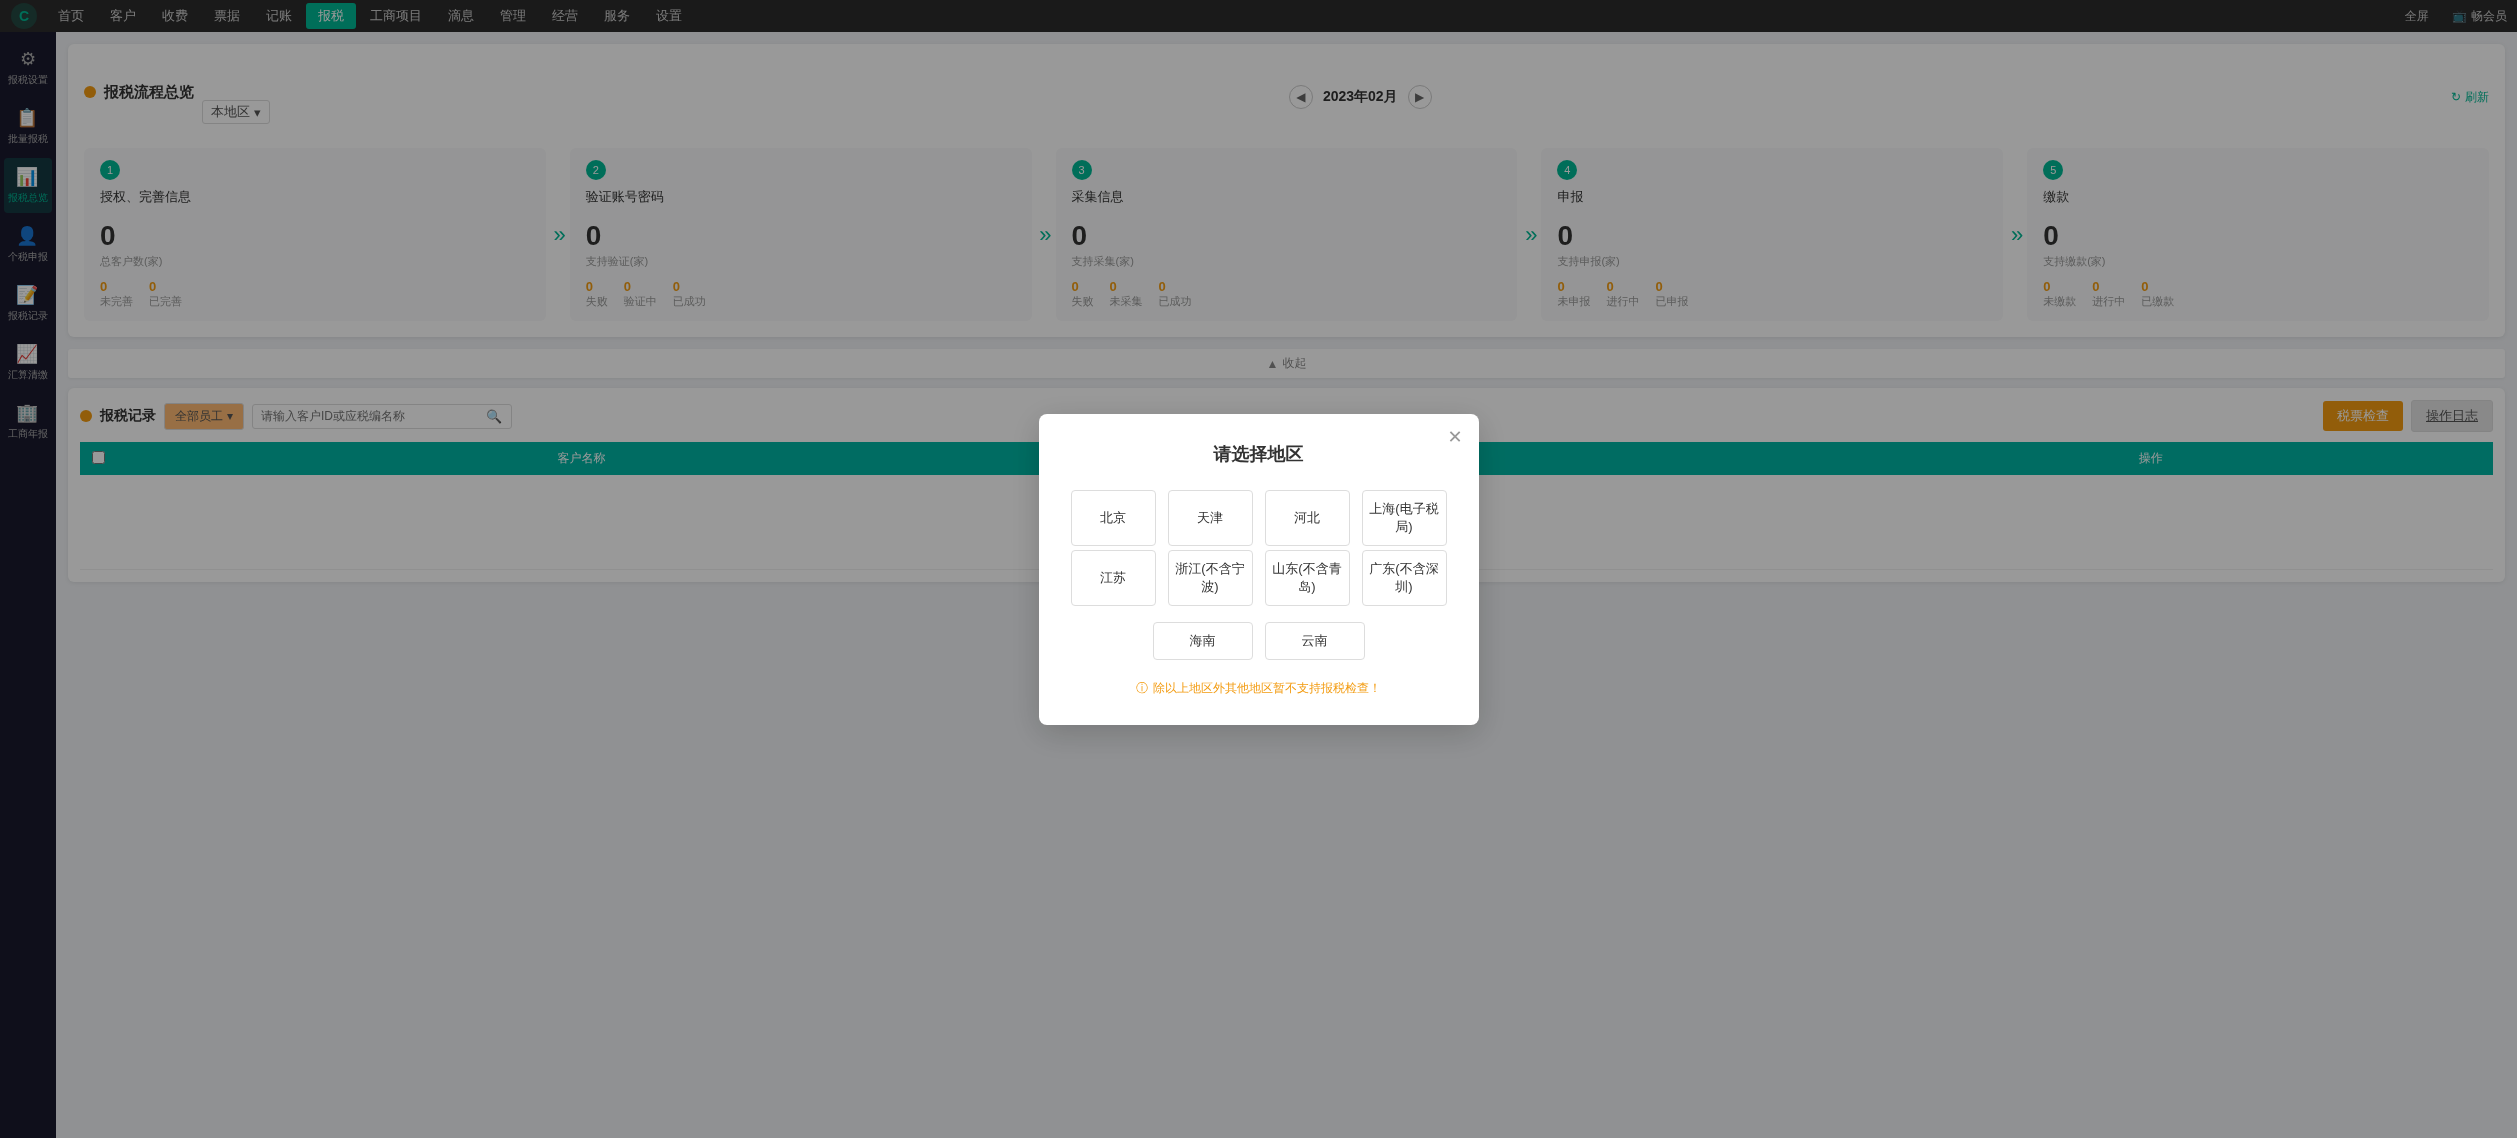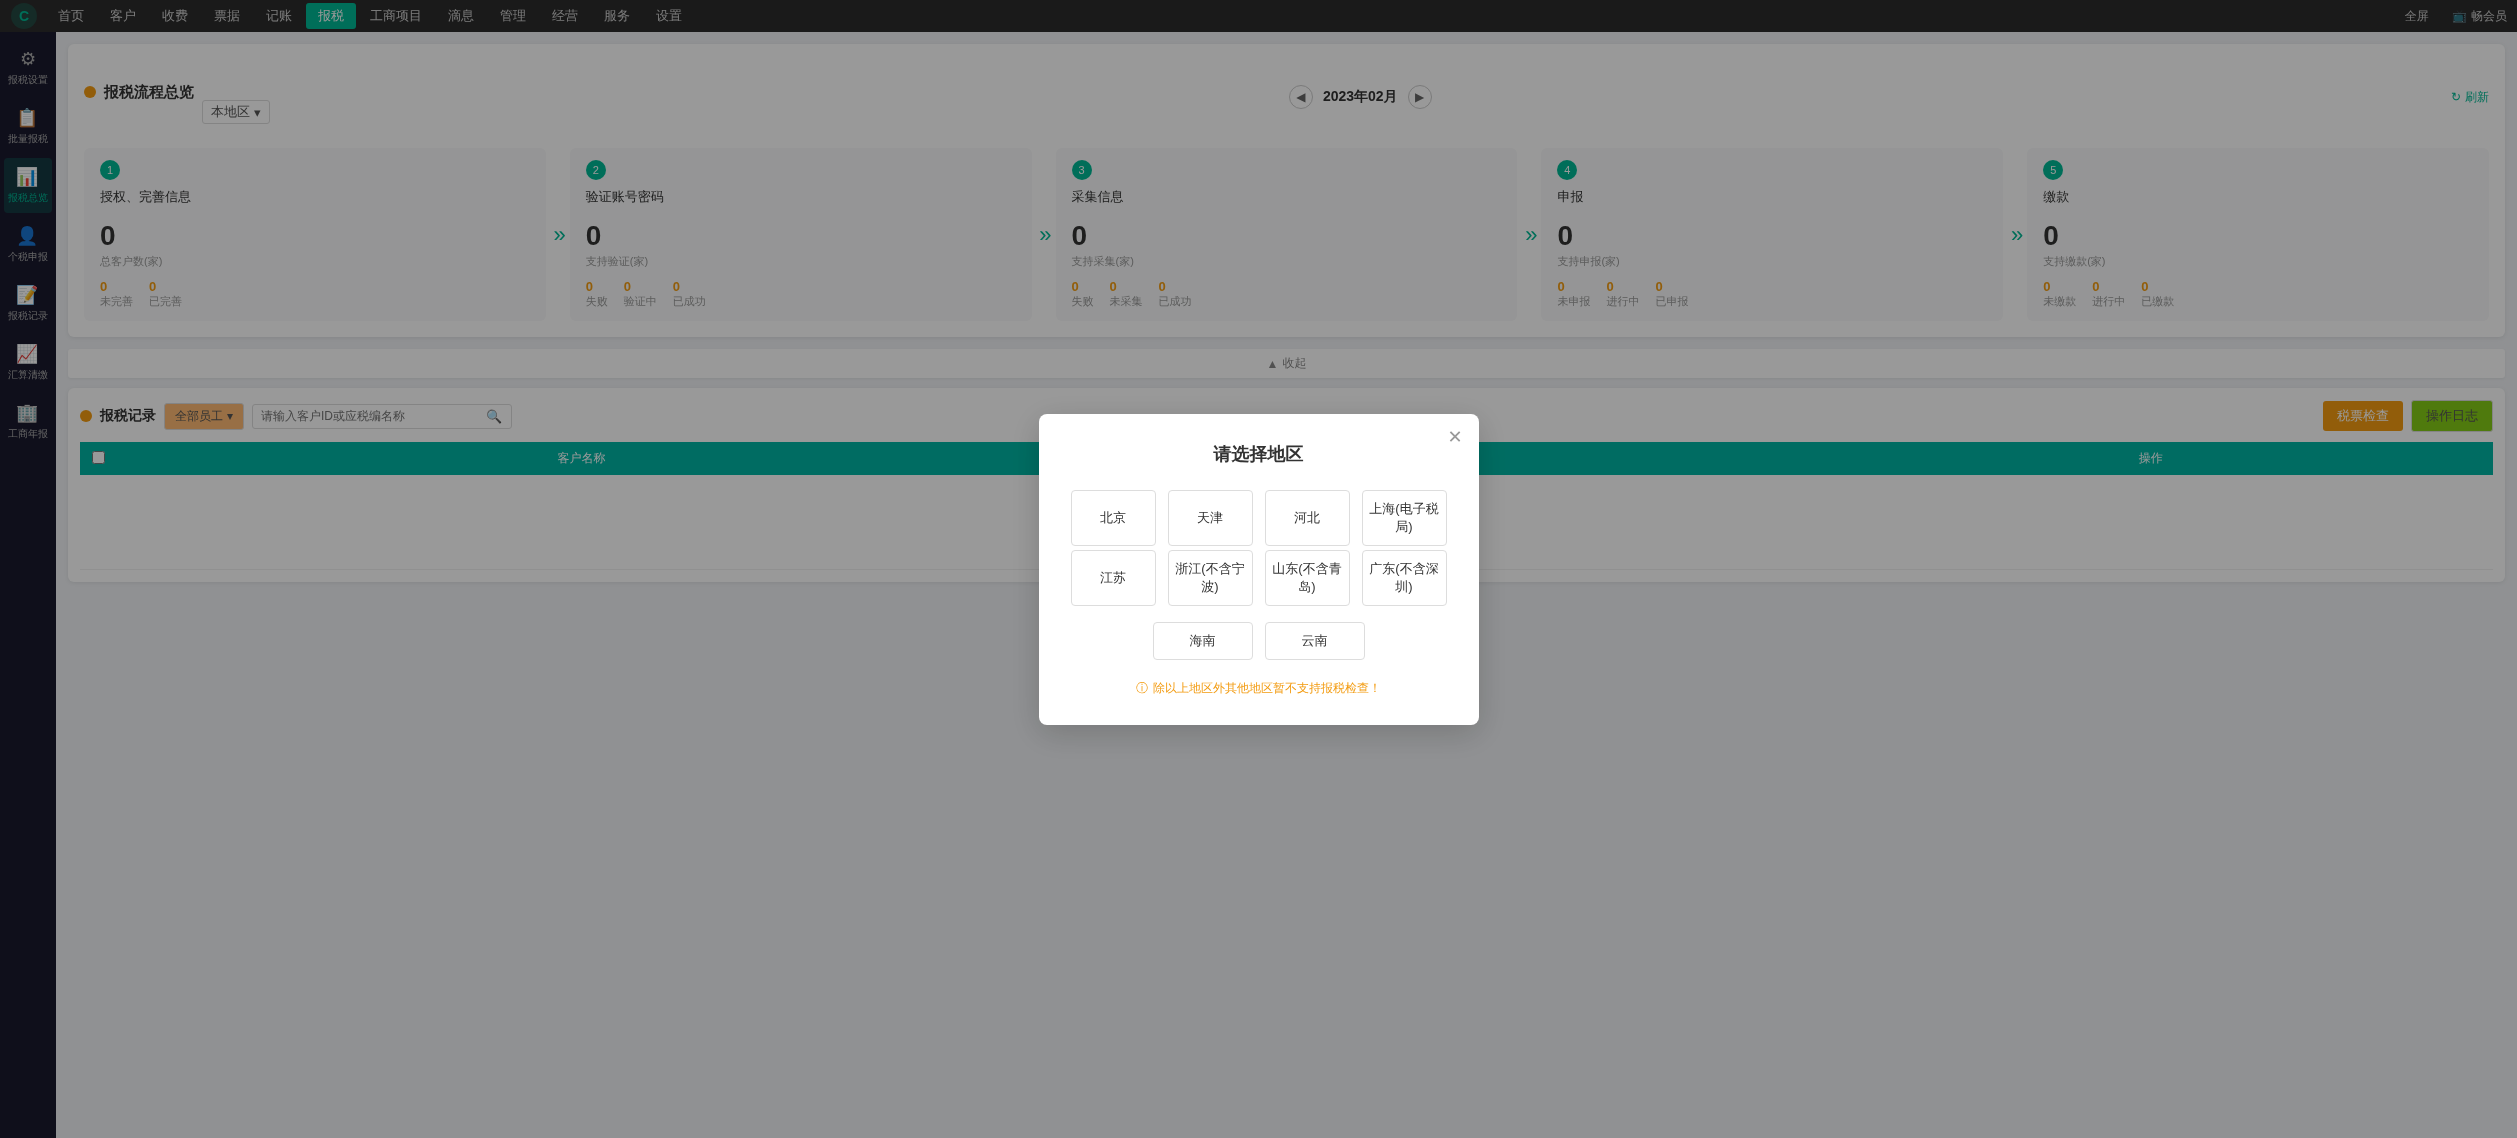--- a/index.html
+++ b/index.html
@@ -287,27 +287,28 @@
       margin-left: auto;
       background: #f39c12;
       color: #fff;
       border: none;
       border-radius: 3px;
       padding: 6px 14px;
       cursor: pointer;
       font-size: 13px;
     }
     .log-btn {
-      background: #84cc16;
+      background: #e5e5e5;
       color: #555;
       border: 1px solid #ddd;
       border-radius: 3px;
       padding: 6px 14px;
       cursor: pointer;
       font-size: 13px;
+      text-decoration: underline;
     }
 
     
     .data-table {
       width: 100%;
       border-collapse: collapse;
       font-size: 12px;
     }
     .data-table thead tr {
       background: #00b5a3;

